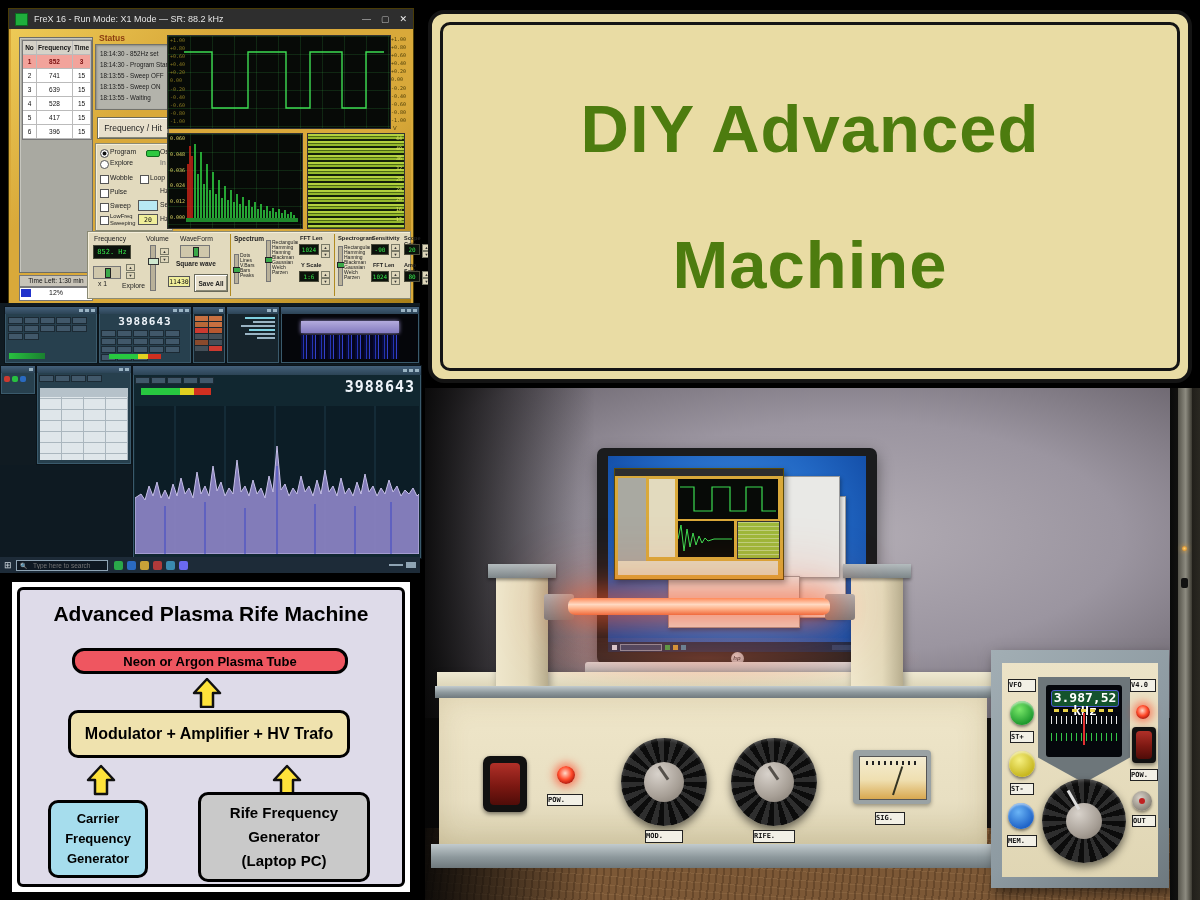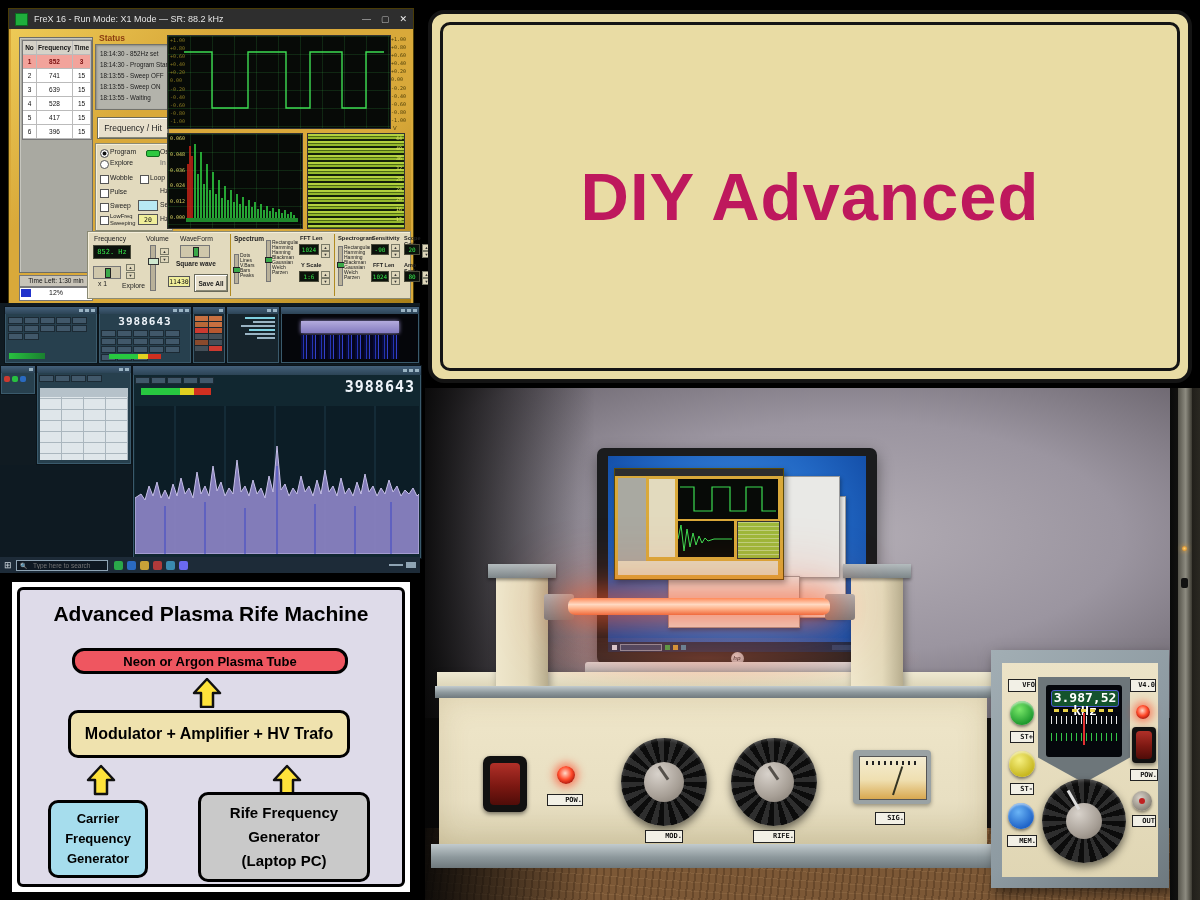--- a/index.html
+++ b/index.html
@@ -65,32 +65,32 @@
   .diagram{left:8px;top:578px;width:406px;height:318px;background:#fff;border:4px solid #000;box-sizing:border-box;}
   .diagram-inner{left:5px;top:5px;width:388px;height:300px;background:#dedbe9;border:3px solid #000;border-radius:6px;box-sizing:border-box;}
   .dbox{border:3px solid #000;box-sizing:border-box;display:flex;align-items:center;justify-content:center;
         text-align:center;font-weight:bold;color:#000;}
   .arrow-svg{display:block;}
 
   
   .titlecard{left:428px;top:10px;width:764px;height:373px;background:#e9dca4;border:4px solid #141414;border-radius:16px;box-sizing:border-box;}
   .titlecard-inner{left:8px;top:8px;width:740px;height:349px;border:3px solid #141414;border-radius:10px;box-sizing:border-box;
       display:flex;flex-direction:column;align-items:center;justify-content:space-evenly;}
-  .titleline{font-size:67px;font-weight:bold;color:#be185d;letter-spacing:1px;line-height:1;white-space:nowrap;}
+  .titleline{font-size:67px;font-weight:bold;color:#4d7c0f;letter-spacing:1px;line-height:1;white-space:nowrap;}
 
   
   .photo{left:425px;top:388px;width:775px;height:512px;background:#14110f;overflow:hidden;}
   .wall{left:0;top:0;width:775px;height:330px;
      background:radial-gradient(ellipse at 55% 45%,#b2acb4 0%,#9b95a0 45%,#6e6871 80%,#3a3538 100%);}
   .cork{left:0;top:440px;width:775px;height:72px;background:#7c5836;
      background-image:repeating-linear-gradient(97deg,rgba(40,22,8,.25) 0 2px,transparent 2px 7px),
                       repeating-linear-gradient(4deg,rgba(220,180,130,.12) 0 1px,transparent 1px 9px);}
   .leftshadow{left:0;top:0;width:170px;height:512px;background:linear-gradient(to right,rgba(5,5,5,.92),rgba(5,5,5,0));}
   .tape{background:#f2f0e6;border:1px solid #222;color:#111;font-family:"DejaVu Sans Mono",monospace;
-        font-weight:bold;text-align:right;box-sizing:border-box;}
+        font-weight:bold;text-align:left;box-sizing:border-box;}
   .knob{border-radius:50%;background:repeating-conic-gradient(#0c0c0c 0 9deg,#2e2e2e 9deg 18deg);
         box-shadow:0 4px 8px rgba(0,0,0,.55),inset 0 2px 3px rgba(255,255,255,.18);}
   .knobcap{border-radius:50%;background:radial-gradient(circle at 35% 30%,#d8d2cb,#a79f96 60%,#7d756c);}
   .ledred{border-radius:50%;background:radial-gradient(circle at 45% 40%,#ffd9c8 0%,#ff4a2a 45%,#a01008 80%);
         box-shadow:0 0 8px 3px rgba(255,60,30,.6);}
   .rocker{background:#111;border-radius:7px;box-shadow:0 2px 4px rgba(0,0,0,.5);}
   .rockerface{background:linear-gradient(#b03028 0%,#7c1812 55%,#4f0c08 100%);border-radius:4px;}
   .pillar{background:linear-gradient(to right,#efe7cc 0%,#e4dabb 60%,#b7ad8e 100%);box-shadow:2px 4px 8px rgba(0,0,0,.35);}
   .pillarcap{background:linear-gradient(#b4bcbe,#7d8689);box-shadow:0 2px 3px rgba(0,0,0,.4);}
   .tube{background:linear-gradient(to bottom,#ff8a58 0%,#ffd9c2 38%,#ffb48c 62%,#f06a3c 100%);
@@ -573,20 +573,21 @@
         <span>Rife Frequency</span>
         <span>Generator</span>
         <span>(Laptop PC)</span>
       </div>
     </div>
   </div>
 
   <div class="abs titlecard">
     <div class="abs titlecard-inner">
       <div class="titleline">DIY Advanced</div>
+      <div class="titleline">Machine</div>
     </div>
   </div>
 
   <div class="abs photo">
     <div class="abs wall"></div>
     <div class="abs cork"></div>
     <div class="abs leftshadow"></div>
 
     <div class="abs" style="left:172px;top:60px;width:280px;height:216px;background:#1b1c1e;border-radius:7px;box-shadow:0 6px 16px rgba(0,0,0,.45);">
       <div class="abs screenblue" style="left:11px;top:8px;width:258px;height:196px;">

